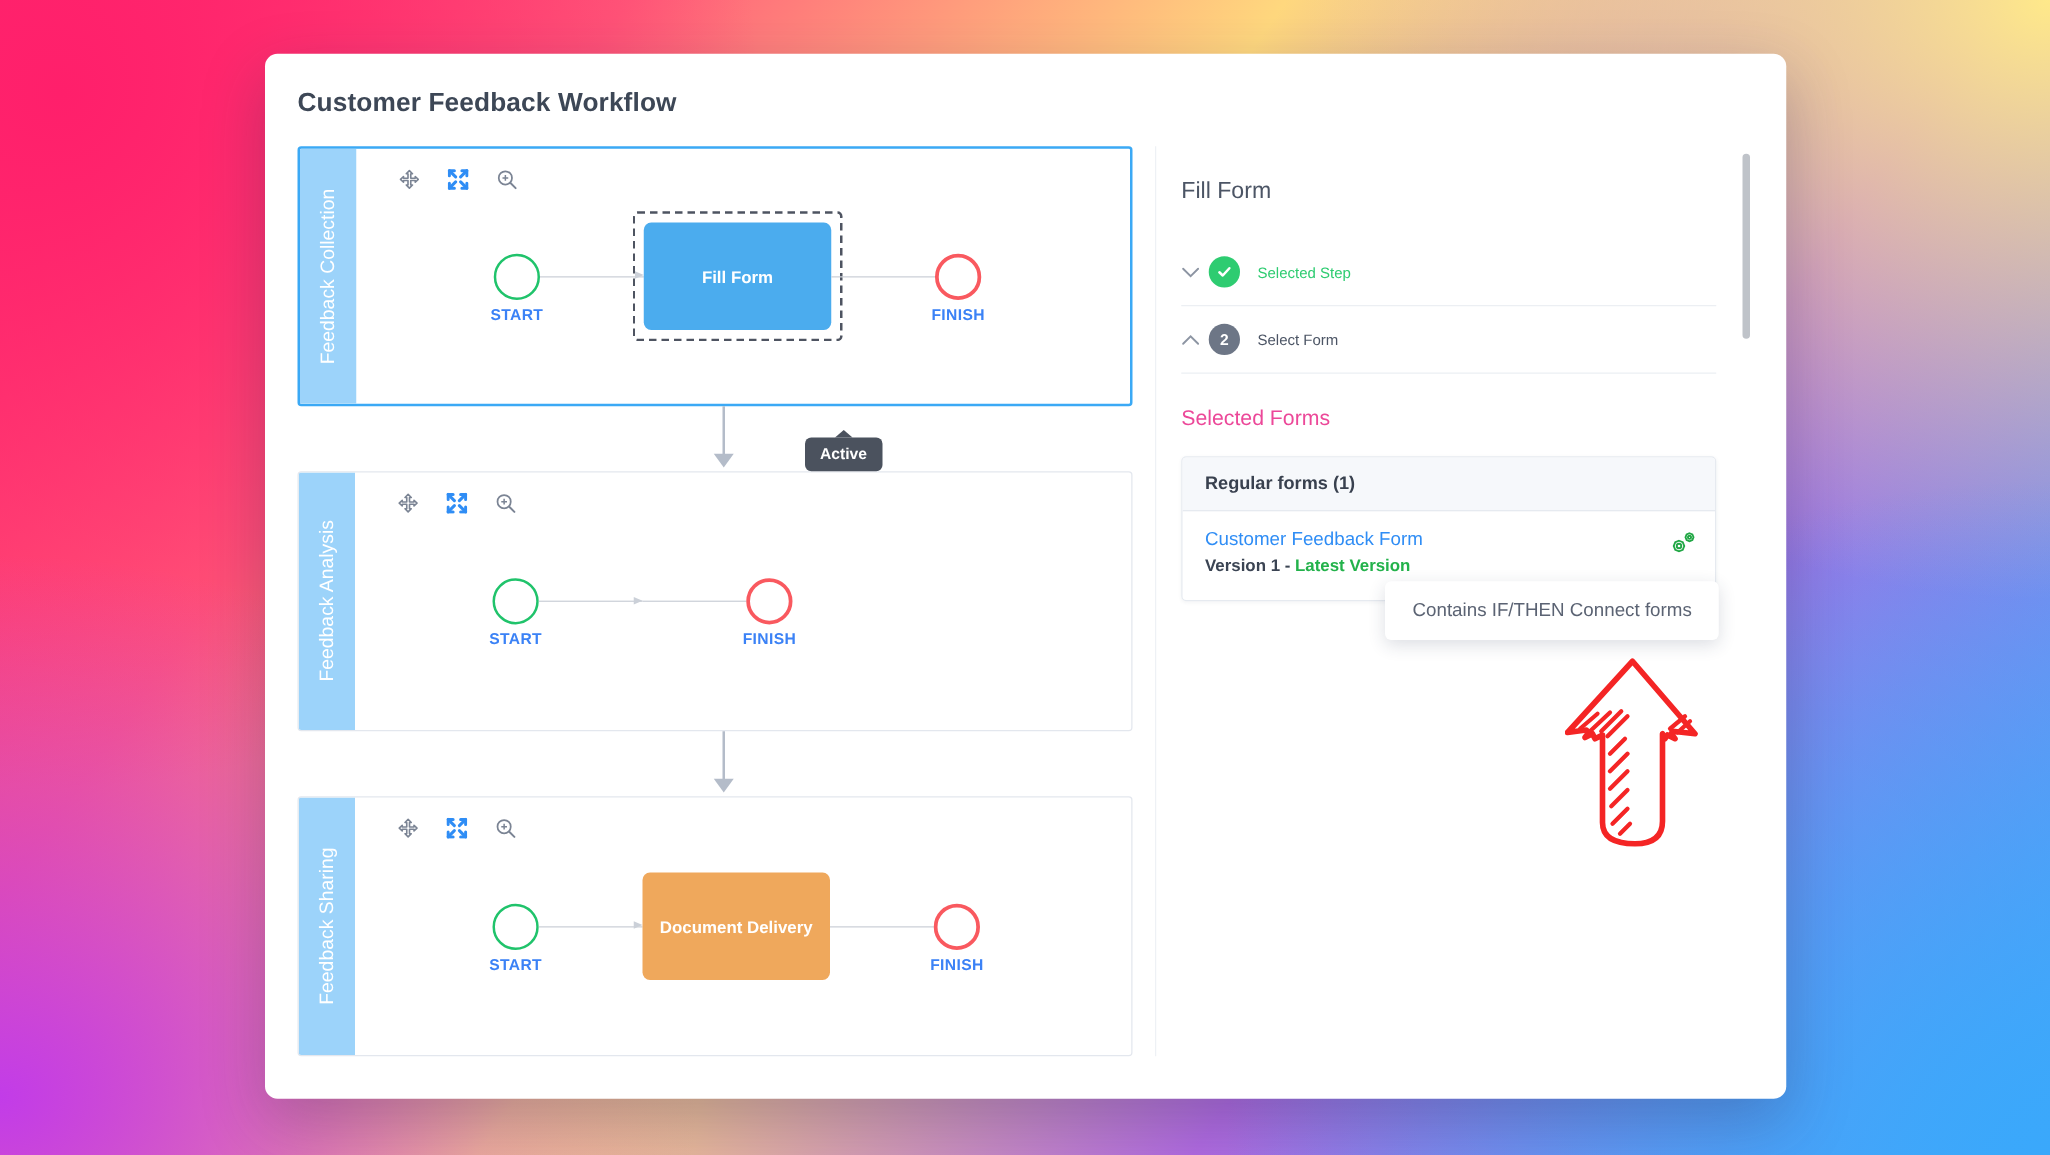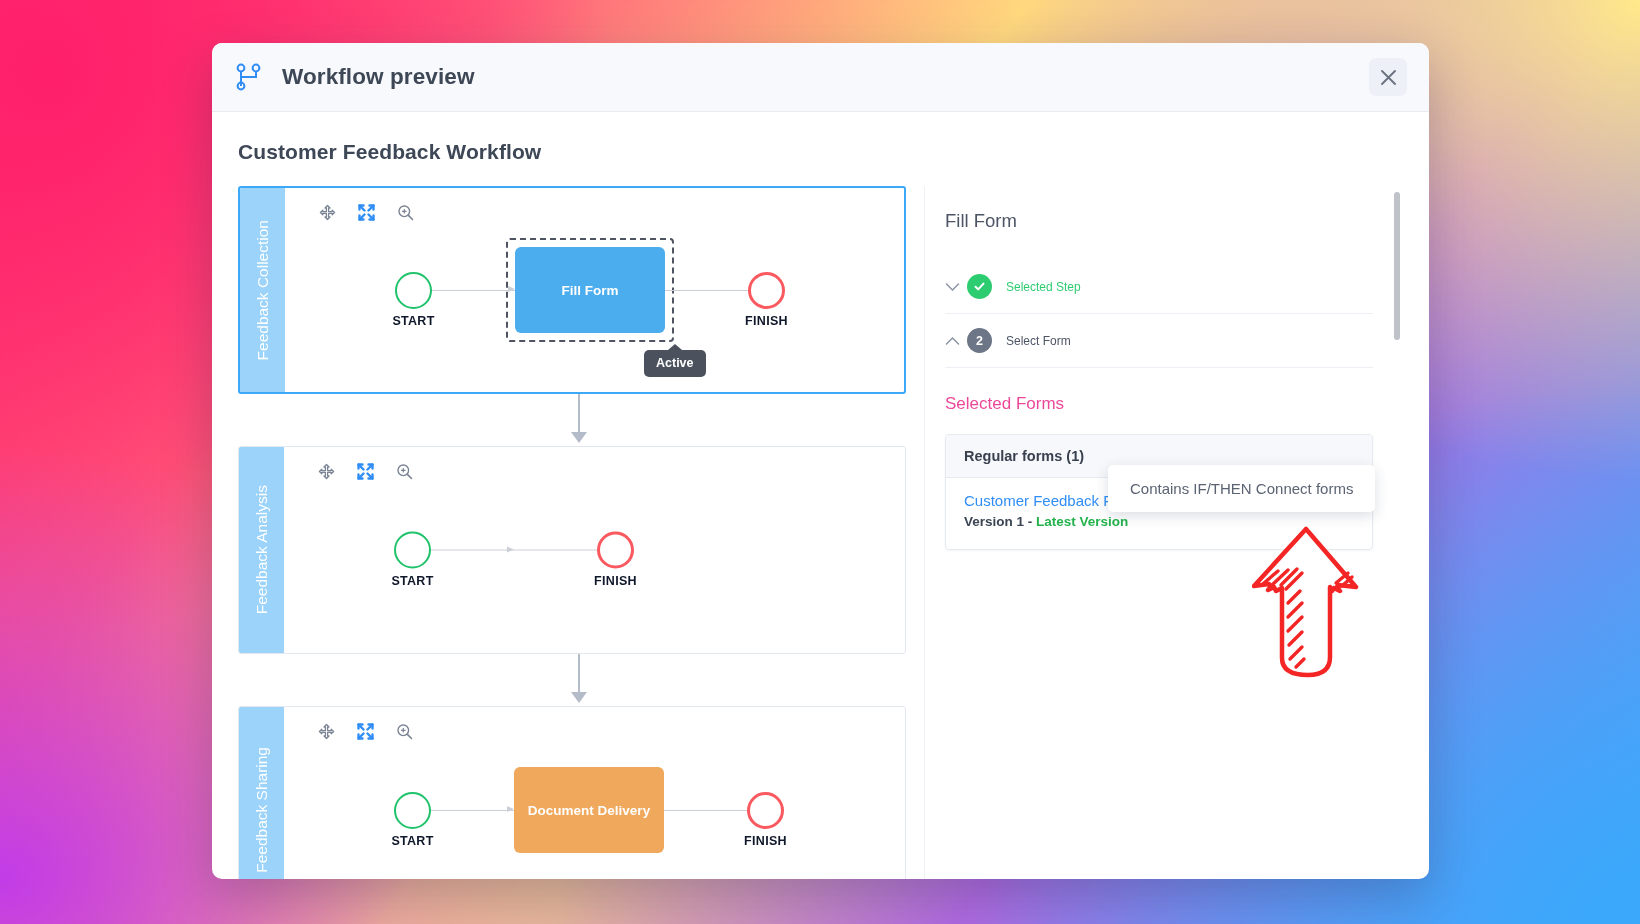--- a/index.html
+++ b/index.html
@@ -92,21 +92,21 @@
     transform: translateY(-50%);
     display: flex; align-items: center;
     padding-left: 110px;
   }
   .node-term { position: relative; }
   .circ { width: 37px; height: 37px; border-radius: 50%; background: #fff; }
   .circ.start { border: 2.5px solid #20c36b; }
   .circ.finish { border: 3px solid #f9595f; }
   .term-label {
     position: absolute; top: 42px; left: 50%; transform: translateX(-50%);
-    font-size: 12.5px; font-weight: bold; color: #0f172a; letter-spacing: .3px;
+    font-size: 12.5px; font-weight: bold; color: #3b82f6; letter-spacing: .3px;
   }
   .conn { width: 83px; height: 1px; background: #cbd0d8; position: relative; }
   .conn:after {
     content: ""; position: absolute; right: 0; top: -3.5px;
     border-left: 7px solid #cbd0d8;
     border-top: 3.5px solid transparent;
     border-bottom: 3.5px solid transparent;
   }
   .conn.plain:after { display: none; }
 
@@ -229,36 +229,20 @@
     cursor: pointer;
   }
 
   .red-arrow { position: absolute; left: 1252px; top: 525px; z-index: 30; }
 </style>
 </head>
 <body>
 
 <div class="modal">
 
-  <div class="modal-header">
-    <span class="hdr-icon">
-      <svg width="26" height="28" viewBox="0 0 26 28">
-        <circle cx="5" cy="5" r="3.4" fill="none" stroke="#2f8df5" stroke-width="2"></circle>
-        <circle cx="20" cy="5" r="3.4" fill="none" stroke="#2f8df5" stroke-width="2"></circle>
-        <circle cx="5" cy="23" r="3.4" fill="none" stroke="#2f8df5" stroke-width="2"></circle>
-        <path d="M5 8.5 V23 M20 8.5 V14 H5" fill="none" stroke="#2f8df5" stroke-width="2"></path>
-      </svg>
-    </span>
-    <div class="hdr-title">Workflow preview</div>
-    <div class="close-btn">
-      <svg width="19" height="19" viewBox="0 0 19 19">
-        <path d="M3 3 L16 16 M16 3 L3 16" stroke="#6b7280" stroke-width="1.9" stroke-linecap="round"></path>
-      </svg>
-    </div>
-  </div>
 
   <div class="modal-body">
     <div class="wf-title">Customer Feedback Workflow</div>
 
     <div class="content-row">
 
       <div class="lanes">
 
         <div class="lane selected">
           <div class="lane-label">

